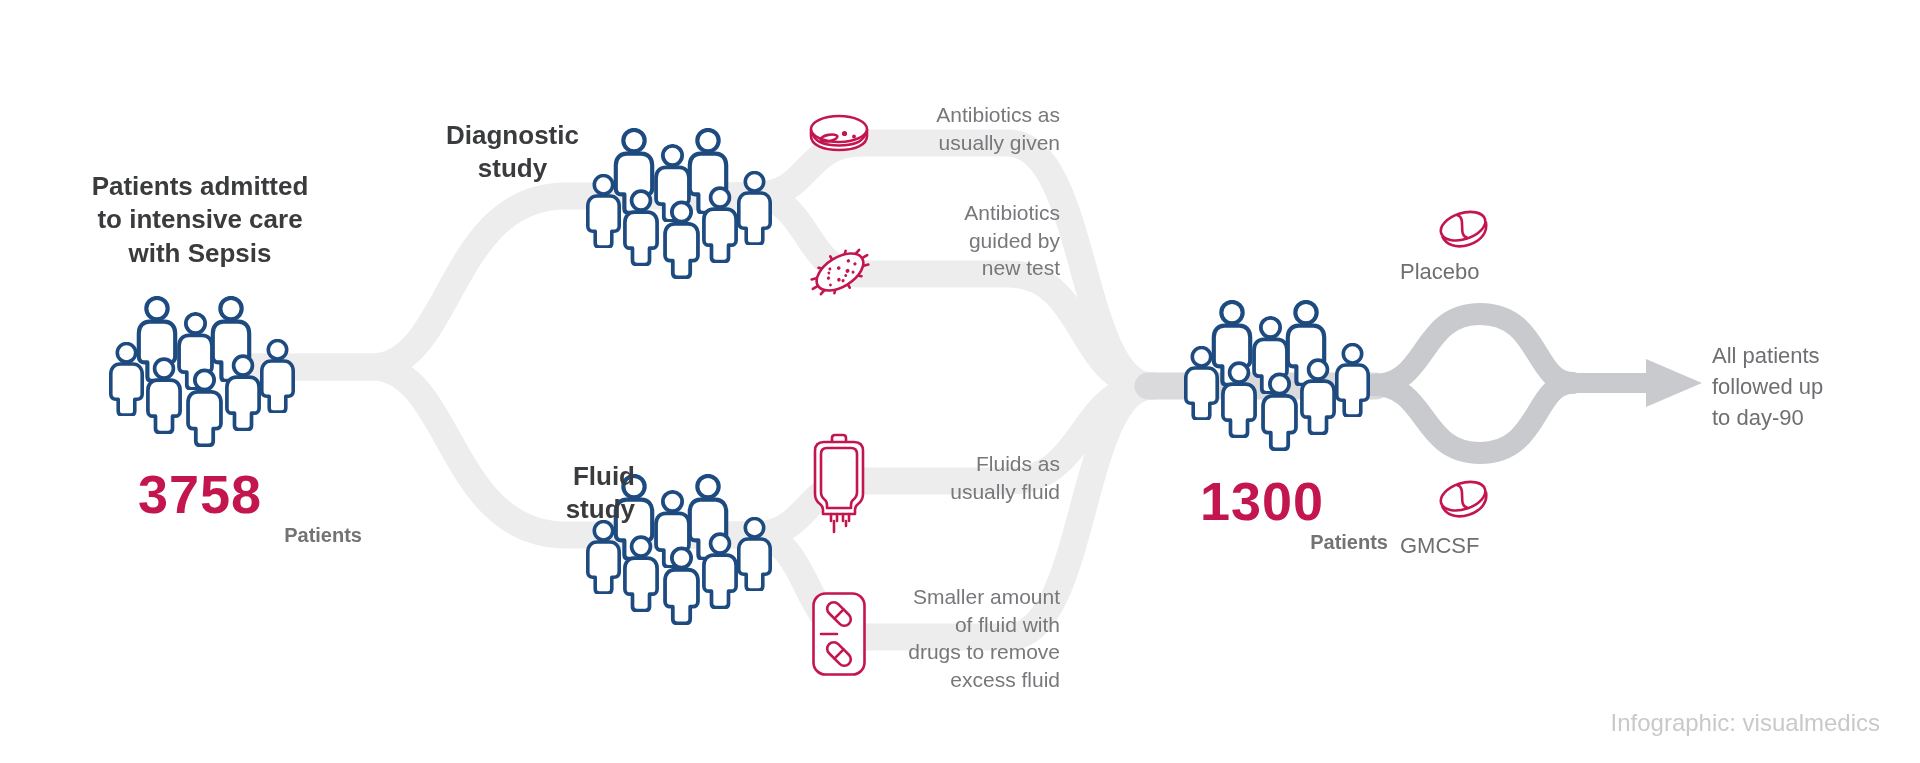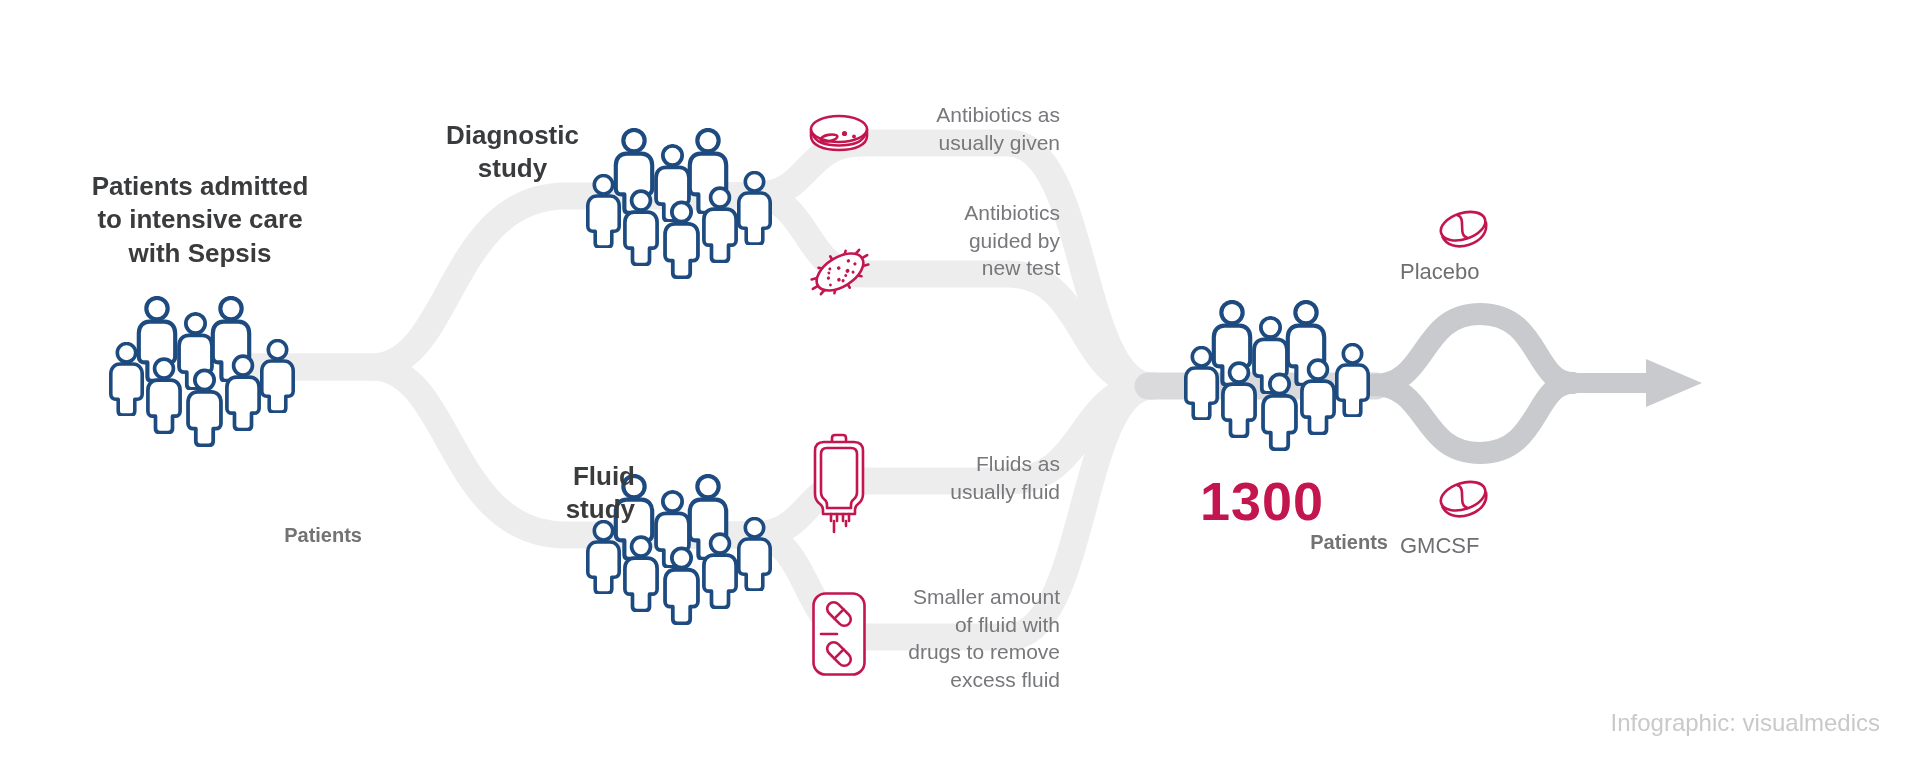--- a/index.html
+++ b/index.html
@@ -167,20 +167,21 @@
     <g transform="translate(1437,477) rotate(-18 27 22)">
       <path class="cr-white" stroke-width="2.8" d="M4,22 C5,32 14,38.5 27,38.5 C40,38.5 49,32 50,22"></path>
       <ellipse class="cr-white" stroke-width="2.8" cx="27" cy="19" rx="23" ry="13"></ellipse>
       <path class="cr" d="M25,7 C33,12 19,26 27,31"></path>
     </g>
   </svg>
 
   <div class="txt heading" style="left:38px;top:170px;width:324px;">Patients admitted
 to intensive care
 with Sepsis</div>
+  <div class="txt count" style="left:38px;top:467px;width:324px;">3758</div>
   <div class="txt count-label" style="left:38px;top:524px;width:324px;">Patients</div>
 
   <div class="txt heading" style="left:390px;top:119px;width:245px;">Diagnostic
 study</div>
   <div class="txt heading" style="left:390px;top:460px;width:245px;text-align:right;">Fluid
 study</div>
 
   <div class="txt arm-label" style="left:868px;top:101px;width:192px;">Antibiotics as
 usually given</div>
   <div class="txt arm-label" style="left:868px;top:199px;width:192px;">Antibiotics
@@ -192,15 +193,18 @@
 of fluid with
 drugs to remove
 excess fluid</div>
 
   <div class="txt count" style="left:1136px;top:474px;width:252px;">1300</div>
   <div class="txt count-label" style="left:1136px;top:531px;width:252px;">Patients</div>
 
   <div class="txt pill-label" style="left:1400px;top:259px;width:128px;">Placebo</div>
   <div class="txt pill-label" style="left:1400px;top:533px;width:128px;">GMCSF</div>
 
+  <div class="txt followup-label" style="left:1712px;top:341px;width:190px;">All patients
+followed up
+to day-90</div>
 
   <div class="txt credit" style="left:1470px;top:709px;width:410px;">Infographic: visualmedics</div>
 </div>
 
 </body></html>

